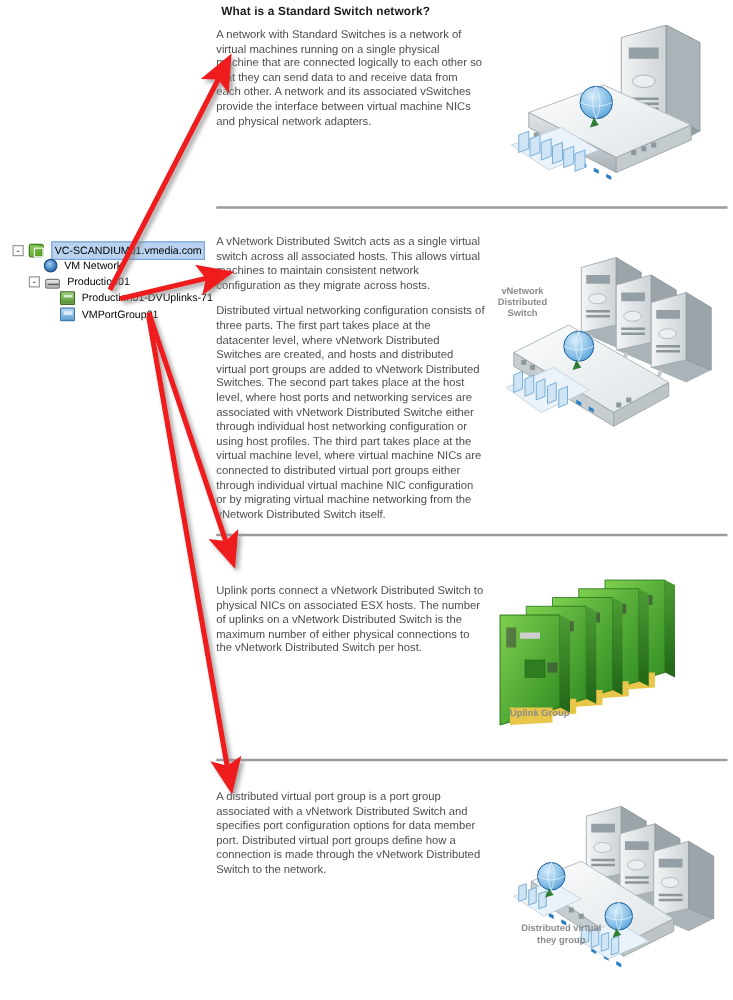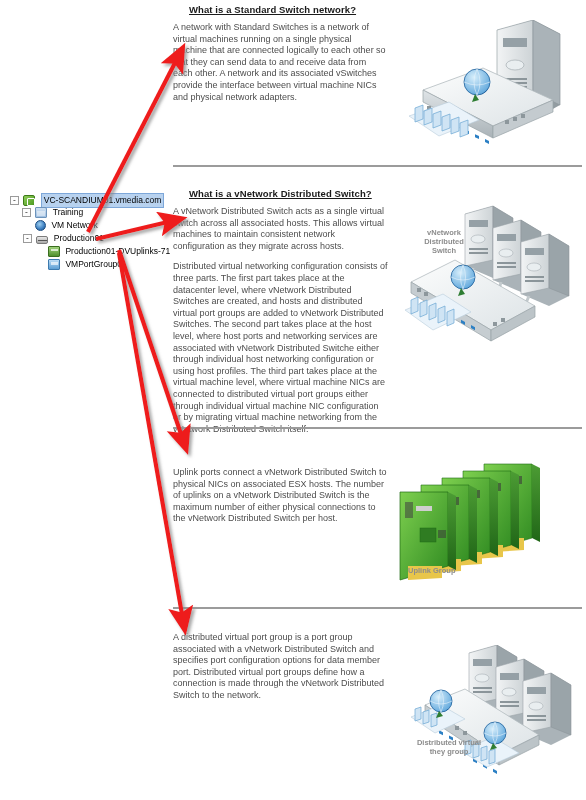--- a/index.html
+++ b/index.html
@@ -57,21 +57,21 @@
 
   .indent1 { padding-left: 12px; }
   .indent2 { padding-left: 25px; }
   .indent3 { padding-left: 38px; }
 
   
   .section { position: absolute; left: 173px; right: 0; }
   .sec-text { position: absolute; left: 0; width: 215px; }
   .sec-h {
     font-size: 9.5px; font-weight: bold; color: #1a1a1a;
-    margin: 0 0 7px 16px; letter-spacing: .1px; text-decoration: underline;
+    margin: 0 0 7px 4px; letter-spacing: .1px;
   }
   .sec-p {
     font-size: 9px; color: #4d4d4d; line-height: 11.6px;
     margin: 0 0 9px 0; text-align: left;
   }
   .sec-p:last-child { margin-bottom: 0; }
 
   .divider {
     position: absolute; left: 173px; width: 409px; height: 2px;
     background: #9b9b9b;
@@ -95,25 +95,20 @@
 </head>
 <body>
 
 <div id="page">
 
   <div id="tree">
     <div class="tnode">
       <span class="texp">-</span>
       <span class="tico ic-vc"></span>
       <span class="tlabel sel">VC-SCANDIUM01.vmedia.com</span>
-    </div>
-    <div class="tnode indent1">
-      <span class="texp">-</span>
-      <span class="tico ic-folder"></span>
-      <span class="tlabel">Training</span>
     </div>
     <div class="tnode indent2">
       <span class="tico ic-net"></span>
       <span class="tlabel">VM Network</span>
     </div>
     <div class="tnode indent1" style="padding-left:13px;">
       <span class="texp">-</span>
       <span class="tico ic-switch"></span>
       <span class="tlabel">Production01</span>
     </div>
@@ -212,21 +207,20 @@
         <path d="M59 62 Q72 68 85 62 M72 49 Q66 62 72 75 M72 49 Q78 62 72 75" stroke="#e8f4fc" stroke-width=".7" fill="none" opacity=".85"></path>
         <path d="M70 74 L67 82 L74 80 Z" fill="#2e7d32"></path>
       </g>
     </svg>
   </div>
 
   <div class="divider" style="top:165px;"></div>
 
   <div class="section" style="top:188px;">
     <div class="sec-text">
-      <div class="sec-h">What is a vNetwork Distributed Switch?</div>
       <p class="sec-p">A vNetwork Distributed Switch acts as a single virtual switch across all associated hosts. This allows virtual machines to maintain consistent network configuration as they migrate across hosts.</p>
       <p class="sec-p">Distributed virtual networking configuration consists of three parts. The first part takes place at the datacenter level, where vNetwork Distributed Switches are created, and hosts and distributed virtual port groups are added to vNetwork Distributed Switches. The second part takes place at the host level, where host ports and networking services are associated with vNetwork Distributed Switche either through individual host networking configuration or using host profiles. The third part takes place at the virtual machine level, where virtual machine NICs are connected to distributed virtual port groups either through individual virtual machine NIC configuration or by migrating virtual machine networking from the vNetwork Distributed Switch itself.</p>
     </div>
   </div>
   <div class="illus" style="left:405px; top:198px;">
     <svg width="180" height="160" viewBox="0 0 180 160">
       <defs>
         <linearGradient id="srvF2" x1="0" y1="0" x2="1" y2="0">
           <stop offset="0" stop-color="#f2f4f5"></stop>
             <stop offset="1" stop-color="#cdd3d6"></stop>
@@ -309,21 +303,21 @@
           <polygon points="42,114 49,111 49,125 42,128"></polygon>
         </g>
       </g>
       <g>
         <circle cx="58" cy="79" r="12" fill="url(#globe2)" stroke="#1d5f9c" stroke-width=".8"></circle>
         <path d="M46 79 Q58 85 70 79 M58 67 Q53 79 58 91 M58 67 Q63 79 58 91" stroke="#e8f4fc" stroke-width=".7" fill="none" opacity=".85"></path>
         <path d="M56 90 L53 98 L60 96 Z" fill="#2e7d32"></path>
       </g>
     </svg>
   </div>
-  <div class="illus-label" style="left:413px; top:228px; width:62px; white-space:pre-line;">vNetwork Distributed Switch</div>
+  <div class="illus-label" style="left:387px; top:228px; width:62px; white-space:pre-line;">vNetwork Distributed Switch</div>
 
   <div class="divider" style="top:427px;"></div>
 
   <div class="section" style="top:467px;">
     <div class="sec-text">
       <p class="sec-p">Uplink ports connect a vNetwork Distributed Switch to physical NICs on associated ESX hosts. The number of uplinks on a vNetwork Distributed Switch is the maximum number of either physical connections to the vNetwork Distributed Switch per host.</p>
     </div>
   </div>
   <div class="illus" style="left:398px; top:462px;">
     <svg width="180" height="120" viewBox="0 0 180 120">

